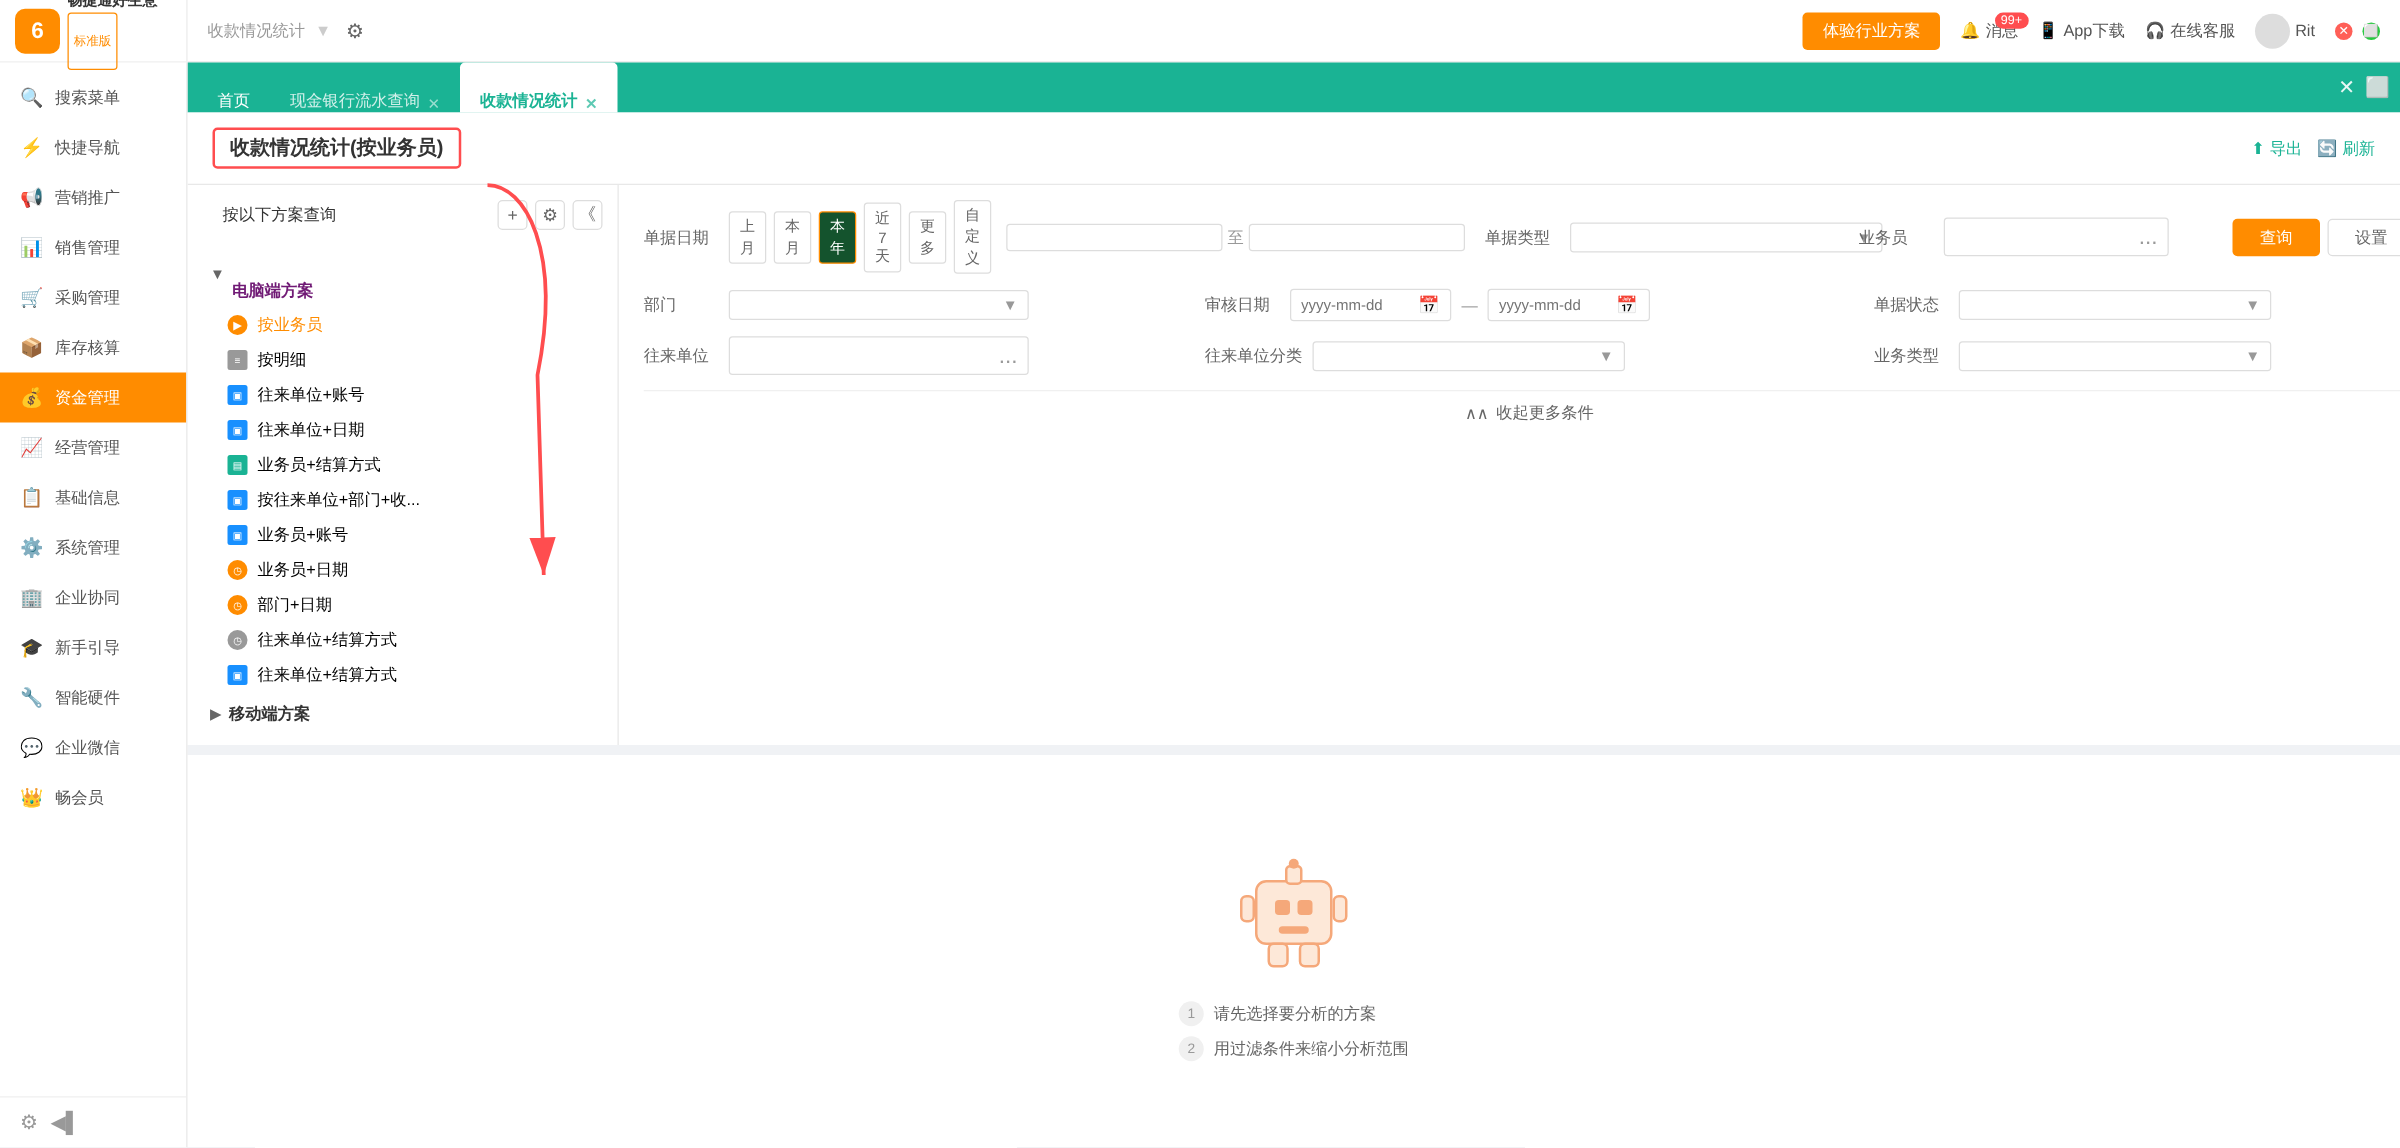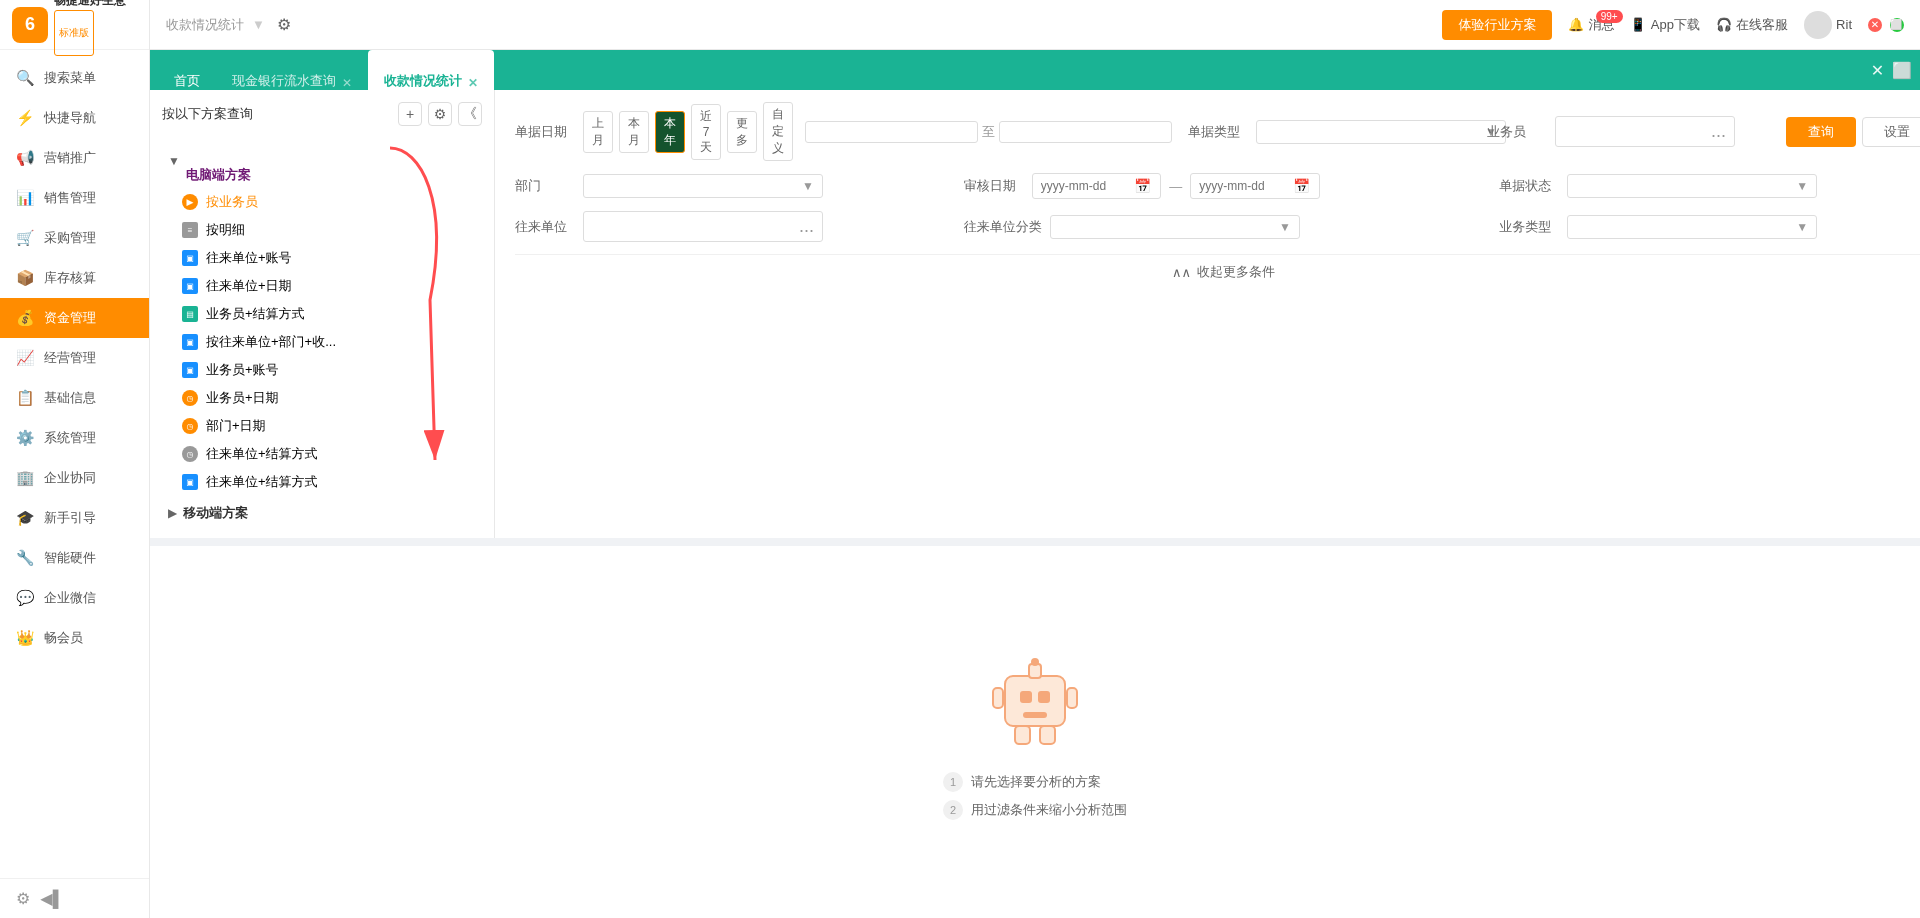--- a/index.html
+++ b/index.html
@@ -61,21 +61,21 @@
     .page-header-actions { display: flex; align-items: center; gap: 12px; }
     .export-btn { display: flex; align-items: center; gap: 4px; color: #1ab394; cursor: pointer; font-size: 13px; }
     .refresh-btn { display: flex; align-items: center; gap: 4px; color: #1ab394; cursor: pointer; font-size: 13px; }
 
     
     .filter-area { display: flex; background: #fff; }
 
     
     .scheme-panel { width: 345px; border-right: 1px solid #e8e8e8; padding: 12px; flex-shrink: 0; }
     .scheme-panel-header { display: flex; align-items: center; justify-content: space-between; margin-bottom: 8px; }
-    .scheme-panel-title { font-size: 13px; color: #333; }
+    .scheme-panel-title { font-size: 13px; color: #333; margin-left: 16px; }
     .scheme-panel-actions { display: flex; gap: 6px; }
     .scheme-btn { width: 24px; height: 24px; border: 1px solid #ddd; border-radius: 4px; display: flex; align-items: center; justify-content: center; cursor: pointer; color: #666; font-size: 14px; background: #fff; }
     .scheme-btn.collapse { font-size: 14px; }
 
     .scheme-group { margin-bottom: 4px; }
     .scheme-group-header { display: flex; align-items: center; gap: 6px; padding: 4px 6px; cursor: pointer; }
     .scheme-group-arrow { color: #666; font-size: 12px; }
     .scheme-group-label { font-size: 13px; color: #701a75; font-weight: bold; margin-top: 28px; }
     .scheme-item { display: flex; align-items: center; gap: 8px; padding: 5px 8px 5px 20px; cursor: pointer; border-radius: 4px; }
     .scheme-item.active { color: #ff8c00; }
@@ -261,20 +261,35 @@
       <span>收款情况统计</span>
       <span class="tab-close">✕</span>
     </div>
     <div class="tabs-spacer"></div>
     <div class="tab-win-btns">
       <span class="tab-win-icon">✕</span>
       <span class="tab-win-icon">⬜</span>
     </div>
   </div>
 
+  <div class="page-header">
+    <div class="page-title-box">
+      <span class="page-title">收款情况统计(按业务员)</span>
+    </div>
+    <div class="page-header-actions">
+      <div class="export-btn">
+        <span>⬆</span>
+        <span>导出</span>
+      </div>
+      <div class="refresh-btn">
+        <span>🔄</span>
+        <span>刷新</span>
+      </div>
+    </div>
+  </div>
 
   <div class="filter-wrapper">
     <div class="filter-area">
 
       <div class="scheme-panel">
         <div class="scheme-panel-header">
           <span class="scheme-panel-title">按以下方案查询</span>
           <div class="scheme-panel-actions">
             <button class="scheme-btn">+</button>
             <button class="scheme-btn">⚙</button>

